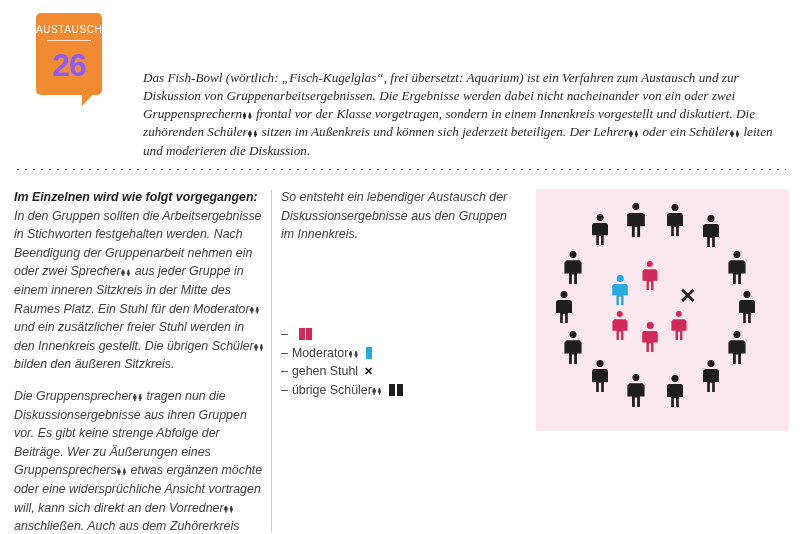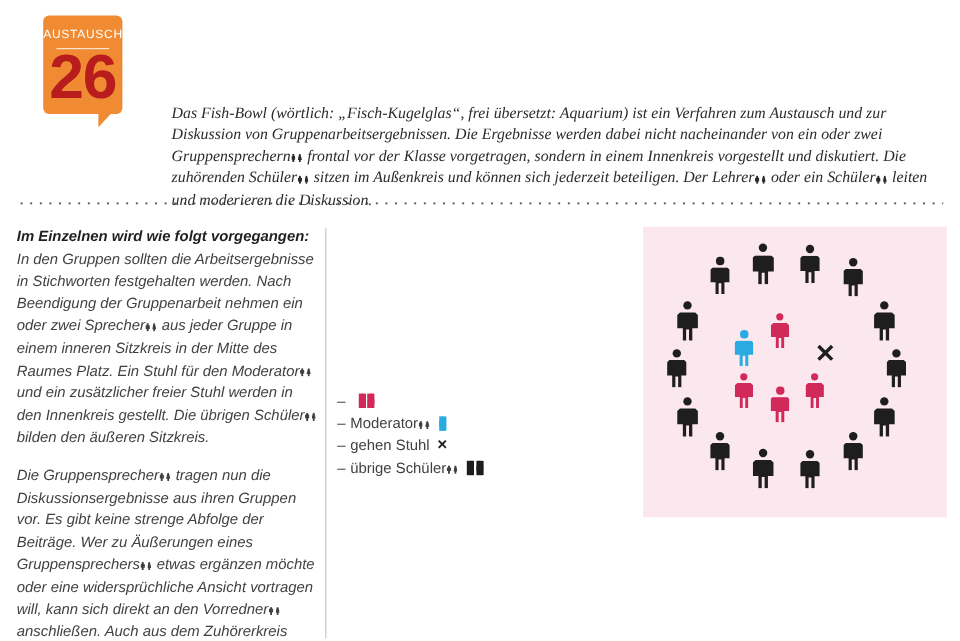--- a/index.html
+++ b/index.html
@@ -62,41 +62,41 @@
     left: 11px; top: 27px;
     width: 44px;
     height: 1px;
     background: rgba(255,255,255,0.75);
   }
   #badge-number {
     position: absolute;
     left: 0; top: 29px;
     width: 66px;
     text-align: center;
-    color: #b91c1c;
-    font-size: 52px;
+    color: #8b5cf6;
+    font-size: 32px;
     font-weight: bold;
     line-height: 46px;
     letter-spacing: -1px;
   }
 
   #title {
     position: absolute;
     left: 143px;
     top: 14px;
     font-size: 33px;
     font-weight: bold;
     color: #2b2b2b;
     letter-spacing: -0.3px;
   }
 
   #intro {
     position: absolute;
     left: 143px;
-    top: 72px;
+    top: 56px;
     width: 645px;
     font-family: "Liberation Serif", serif;
     font-style: italic;
     font-size: 13.2px;
     line-height: 18.1px;
     color: #2b2b2b;
     text-align: left;
   }
 
   
@@ -281,20 +281,21 @@
 
 <div class="col-divider" id="divider-1"></div>
 
 <div id="col-left">
   <p class="para lead">Im Einzelnen wird wie folgt vorgegangen:</p>
   <p class="para">In den Gruppen sollten die Arbeitsergebnisse in Stichworten festgehalten werden. Nach Beendigung der Gruppenarbeit nehmen ein oder zwei Sprecher<span class="gg"></span> aus jeder Gruppe in einem inneren Sitzkreis in der Mitte des Raumes Platz. Ein Stuhl für den Moderator<span class="gg"></span> und ein zusätzlicher freier Stuhl werden in den Innenkreis gestellt. Die übrigen Schüler<span class="gg"></span> bilden den äußeren Sitzkreis.</p>
   <p class="para">Die Gruppensprecher<span class="gg"></span> tragen nun die Diskussionsergebnisse aus ihren Gruppen vor. Es gibt keine strenge Abfolge der Beiträge. Wer zu Äußerungen eines Gruppensprechers<span class="gg"></span> etwas ergänzen möchte oder eine widersprüchliche Ansicht vortragen will, kann sich direkt an den Vorredner<span class="gg"></span> anschließen. Auch aus dem Zuhörerkreis können sich Schüler beteiligen. Wenn sie etwas zu der Diskussion</p>
 </div>
 
 <div id="col-mid">
+  <p class="para">So entsteht ein lebendiger Austausch der Diskussionsergebnisse aus den Gruppen im Innenkreis.</p>
 </div>
 
 <div id="legend">
     <div class="legend-row">
       <span class="legend-dash">–</span>
       <span class="legend-icons">
         <span class="p" style="background: rgb(209, 41, 90);">
           <span class="head"></span>
           <span class="body"></span>
         </span>

